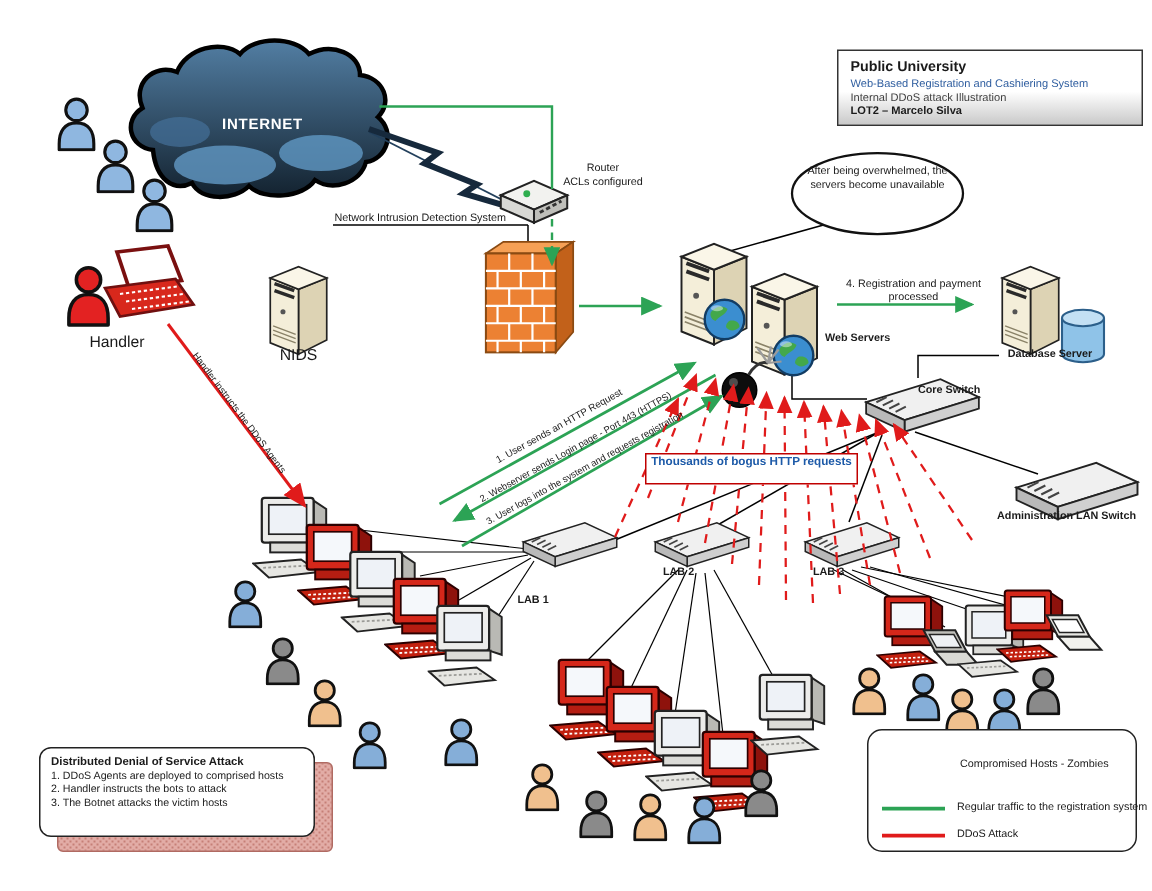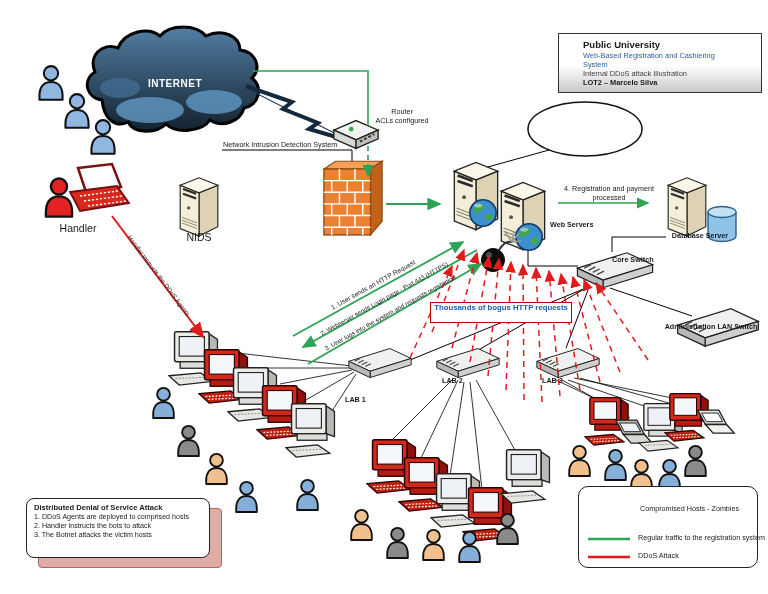--- a/index.html
+++ b/index.html
@@ -7,21 +7,21 @@
          font-family:"Liberation Sans",sans-serif;color:#1a1a1a;}
   .stage svg.scene{position:absolute;left:0;top:0;z-index:1;}
   .lbl{position:absolute;z-index:2;font-size:7.2px;line-height:1.2;}
   .b{font-weight:bold;}
   .ctr{text-align:center;}
   .rot{position:absolute;z-index:2;white-space:nowrap;font-size:6.6px;text-align:center;}
   .blue{color:#1d4f8f;}
   
   .titlebox{position:absolute;left:558px;top:33px;width:204px;z-index:3;
     background:linear-gradient(#ffffff 55%,#c9c9c9);border:1.3px solid #333;
-    padding:5px 24px;box-sizing:border-box;}
+    padding:5px 8px;box-sizing:border-box;}
   .titlebox .t1{font-size:9.5px;font-weight:bold;}
   .titlebox .t2{font-size:7.4px;color:#2e5d9f;margin-top:1px;}
   .titlebox .t3{font-size:7.4px;color:#3f3f3f;}
   .titlebox .t4{font-size:7.4px;font-weight:bold;}
   
   .callout-text{position:absolute;left:534px;top:109px;width:102px;z-index:2;
     font-size:7.2px;text-align:center;}
   
   .bogusbox{position:absolute;left:430px;top:302px;width:142px;height:21px;z-index:3;
     background:#fff;border:1.6px solid #c00000;display:flex;align-items:flex-start;justify-content:center;
@@ -313,26 +313,27 @@
 
 <div class="lbl ctr" style="left:48px;top:222px;width:60px;font-size:10.5px;">Handler</div>
 
 
 <div class="lbl b" style="left:550px;top:221px;width:64px;">Web Servers</div>
 
 <div class="lbl b ctr" style="left:652px;top:232px;width:96px;">Database Server</div>
 
 <div class="lbl b" style="left:612px;top:256px;width:60px;">Core Switch</div>
 
-<div class="lbl b ctr" style="left:656px;top:323px;width:110px;">Administration LAN Switch</div>
+<div class="lbl b ctr" style="left:656px;top:340px;width:110px;">Administration LAN Switch</div>
 
 <div class="lbl b" style="left:345px;top:377px;width:44px;margin-top:19px;">LAB 1</div>
 <div class="lbl b" style="left:442px;top:377px;width:44px;">LAB 2</div>
 <div class="lbl b" style="left:542px;top:377px;width:44px;">LAB 3</div>
 
+<div class="callout-text">After being overwhelmed, the servers become unavailable</div>
 
 <div class="bogusbox">
   <span>Thousands of bogus HTTP requests</span>
 </div>
 
 <div class="rot" style="left:292px;top:281px;width:162px;transform:rotate(-29deg);">1. User sends an HTTP Request</div>
 <div class="rot" style="left:296px;top:295px;width:176px;transform:rotate(-29deg);font-size:6.3px;">2. Webserver sends Login page - Port 443 (HTTPS)</div>
 <div class="rot" style="left:300px;top:309px;width:180px;transform:rotate(-29deg);font-size:6.3px;">3. User logs into the system and requests registration</div>
 
 <div class="lbl ctr" style="left:556px;top:185px;width:106px;">4. Registration and payment processed</div>

